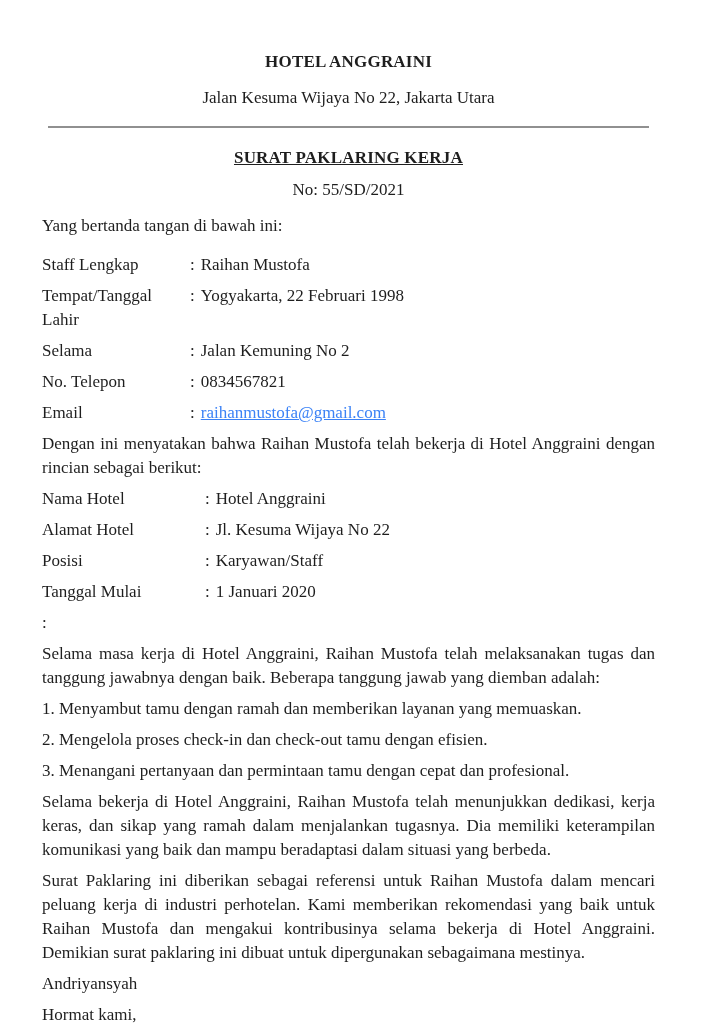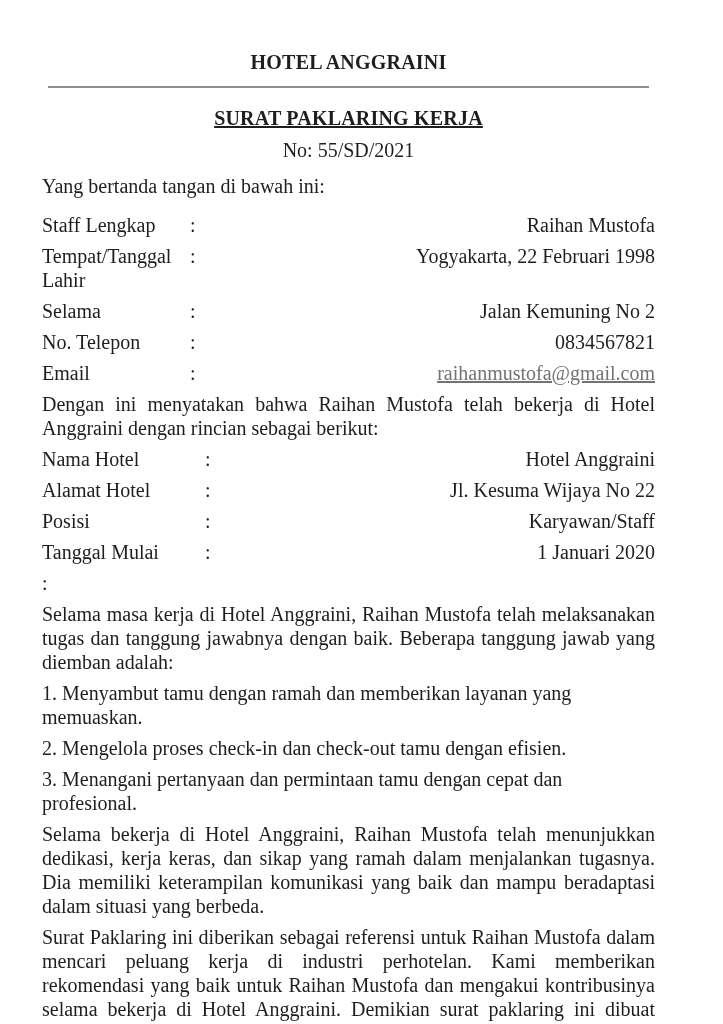--- a/index.html
+++ b/index.html
@@ -5,21 +5,21 @@
   * { margin: 0; padding: 0; box-sizing: border-box; }
   html, body { background: #ffffff; }
   .page {
     position: relative;
     width: 723px;
     height: 1024px;
     margin: 0 auto;
     background: #ffffff;
     overflow: hidden;
     font-family: "Liberation Serif", "DejaVu Serif", serif;
-    font-size: 20px;
+    font-size: 17px;
     line-height: 24px;
     color: #1e1e1e;
   }
   .content {
     padding: 50px 68px 0 42px; 
   }
   .center { text-align: center; }
   .hotel-name {
     font-weight: bold;
     letter-spacing: 0.2px;
@@ -38,36 +38,37 @@
     margin-bottom: 8px;
   }
   .letter-number { margin-bottom: 12px; }
   .para { text-align: justify; margin-bottom: 7px; }
   .line { margin-bottom: 15px; }
   .detail-row { display: flex; margin-bottom: 7px; }
   .detail-row .label { flex: 0 0 auto; }
   .personal .label { width: 148px; }
   .employment .label { width: 163px; }
   .detail-row .sep { flex: 0 0 auto; margin-right: 6px; }
-  .detail-row .value { flex: 1 1 auto; text-align: right; }
+  .detail-row .value { flex: 1 1 auto; }
   a.email-link {
-    color: #737373;
+    color: #3b82f6;
     text-decoration: underline;
     cursor: pointer;
   }
   .list-item { margin-bottom: 7px; }
   .signature-block .line { margin-bottom: 7px; }
 </style>
 </head>
 <body>
 
 <div class="page">
   <div class="content">
 
     <div class="center hotel-name">HOTEL ANGGRAINI</div>
+    <div class="center hotel-address">Jalan Kesuma Wijaya No 22, Jakarta Utara</div>
     <div class="divider"></div>
 
     <div class="center letter-title">SURAT PAKLARING KERJA</div>
     <div class="center letter-number">No: 55/SD/2021</div>
 
     <div class="line">Yang bertanda tangan di bawah ini:</div>
 
     <div class="personal">
       <div class="detail-row">
         <span class="label">Staff Lengkap</span>

